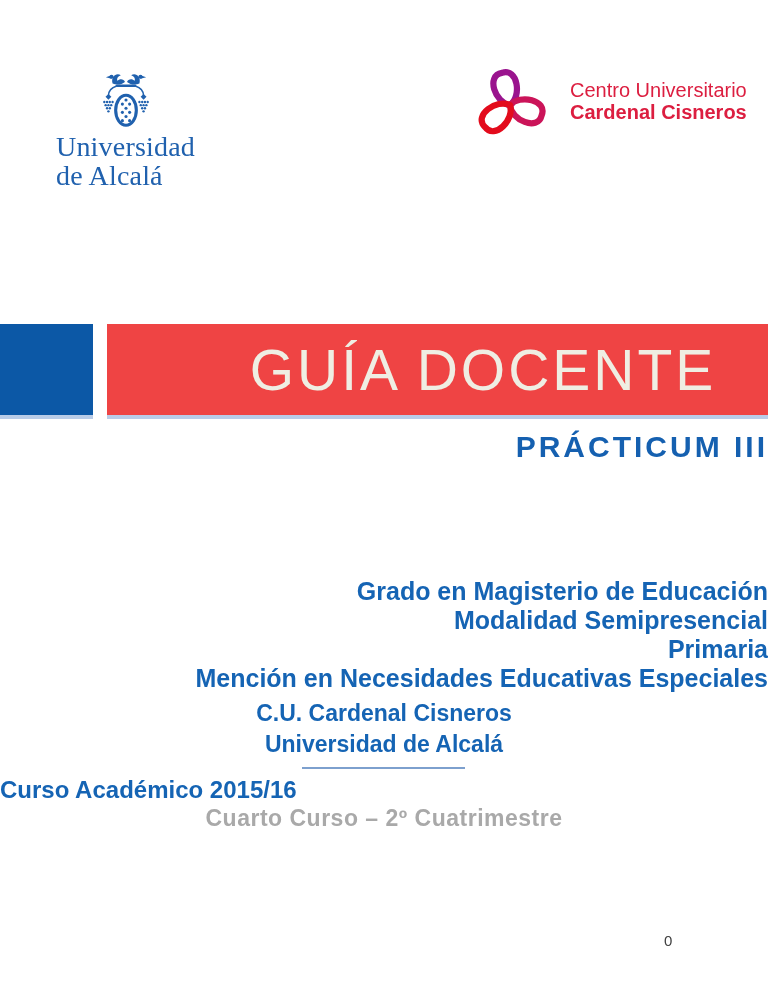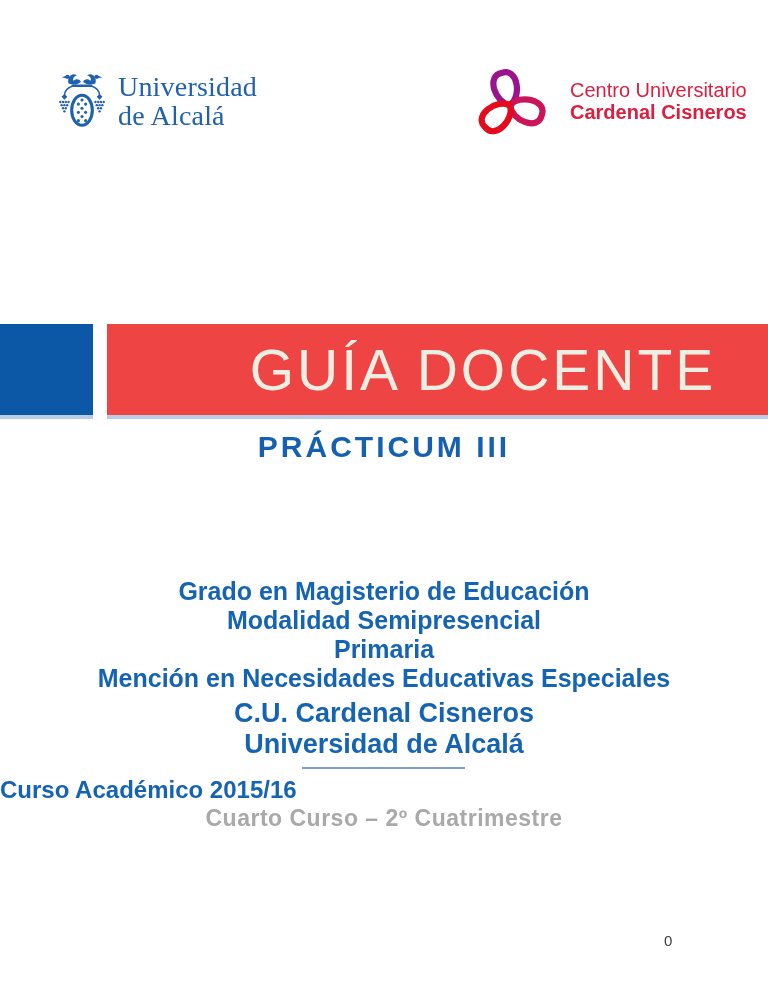--- a/index.html
+++ b/index.html
@@ -8,21 +8,21 @@
     background: #ffffff;
     position: relative;
     font-family: "Liberation Sans", sans-serif;
     overflow: hidden;
   }
   .page { position: absolute; inset: 0; background: #fff; }
 
   
   .uah-logo {
     position: absolute; left: 56px; top: 70px;
-    display: flex; align-items: center; gap: 10px;
+    display: flex; align-items: center;  flex-direction: column;
   }
   .uah-text {
     font-family: "Liberation Serif", serif;
     color: #2061AE;
     font-size: 28px; line-height: 29px;
     letter-spacing: 0.2px;
   }
   .cucc-logo {
     position: absolute; left: 474px; top: 62px;
     display: flex; align-items: center; gap: 24px;
@@ -51,35 +51,35 @@
     color: #EFEEE3;
     font-size: 57px;
     font-weight: 400;
     letter-spacing: 3px;
     white-space: nowrap;
   }
 
   
   .subtitle {
     position: absolute; left: 0; top: 430px; width: 100%;
-    text-align: center;
+    text-align: right;
     color: #1560B0; font-weight: 700;
     font-size: 30px; letter-spacing: 3px;
   }
   .degree-block {
     position: absolute; left: 0; top: 577px; width: 100%;
-    text-align: center;
+    text-align: right;
     color: #1564B4; font-weight: 700;
     font-size: 25px; line-height: 29px;
   }
   .institution-block {
     position: absolute; left: 0; top: 698px; width: 100%;
     text-align: center;
     color: #1564B4; font-weight: 700;
-    font-size: 27px; line-height: 31px;
+    font-size: 23px; line-height: 31px;
   }
   .divider {
     position: absolute; left: 302px; top: 767px;
     width: 163px; height: 2px;
     background: #7DA0CE;
   }
   .academic-year {
     position: absolute; left: 0; top: 776px; width: 100%;
     text-align: left;
     color: #1564B4; font-weight: 700;

